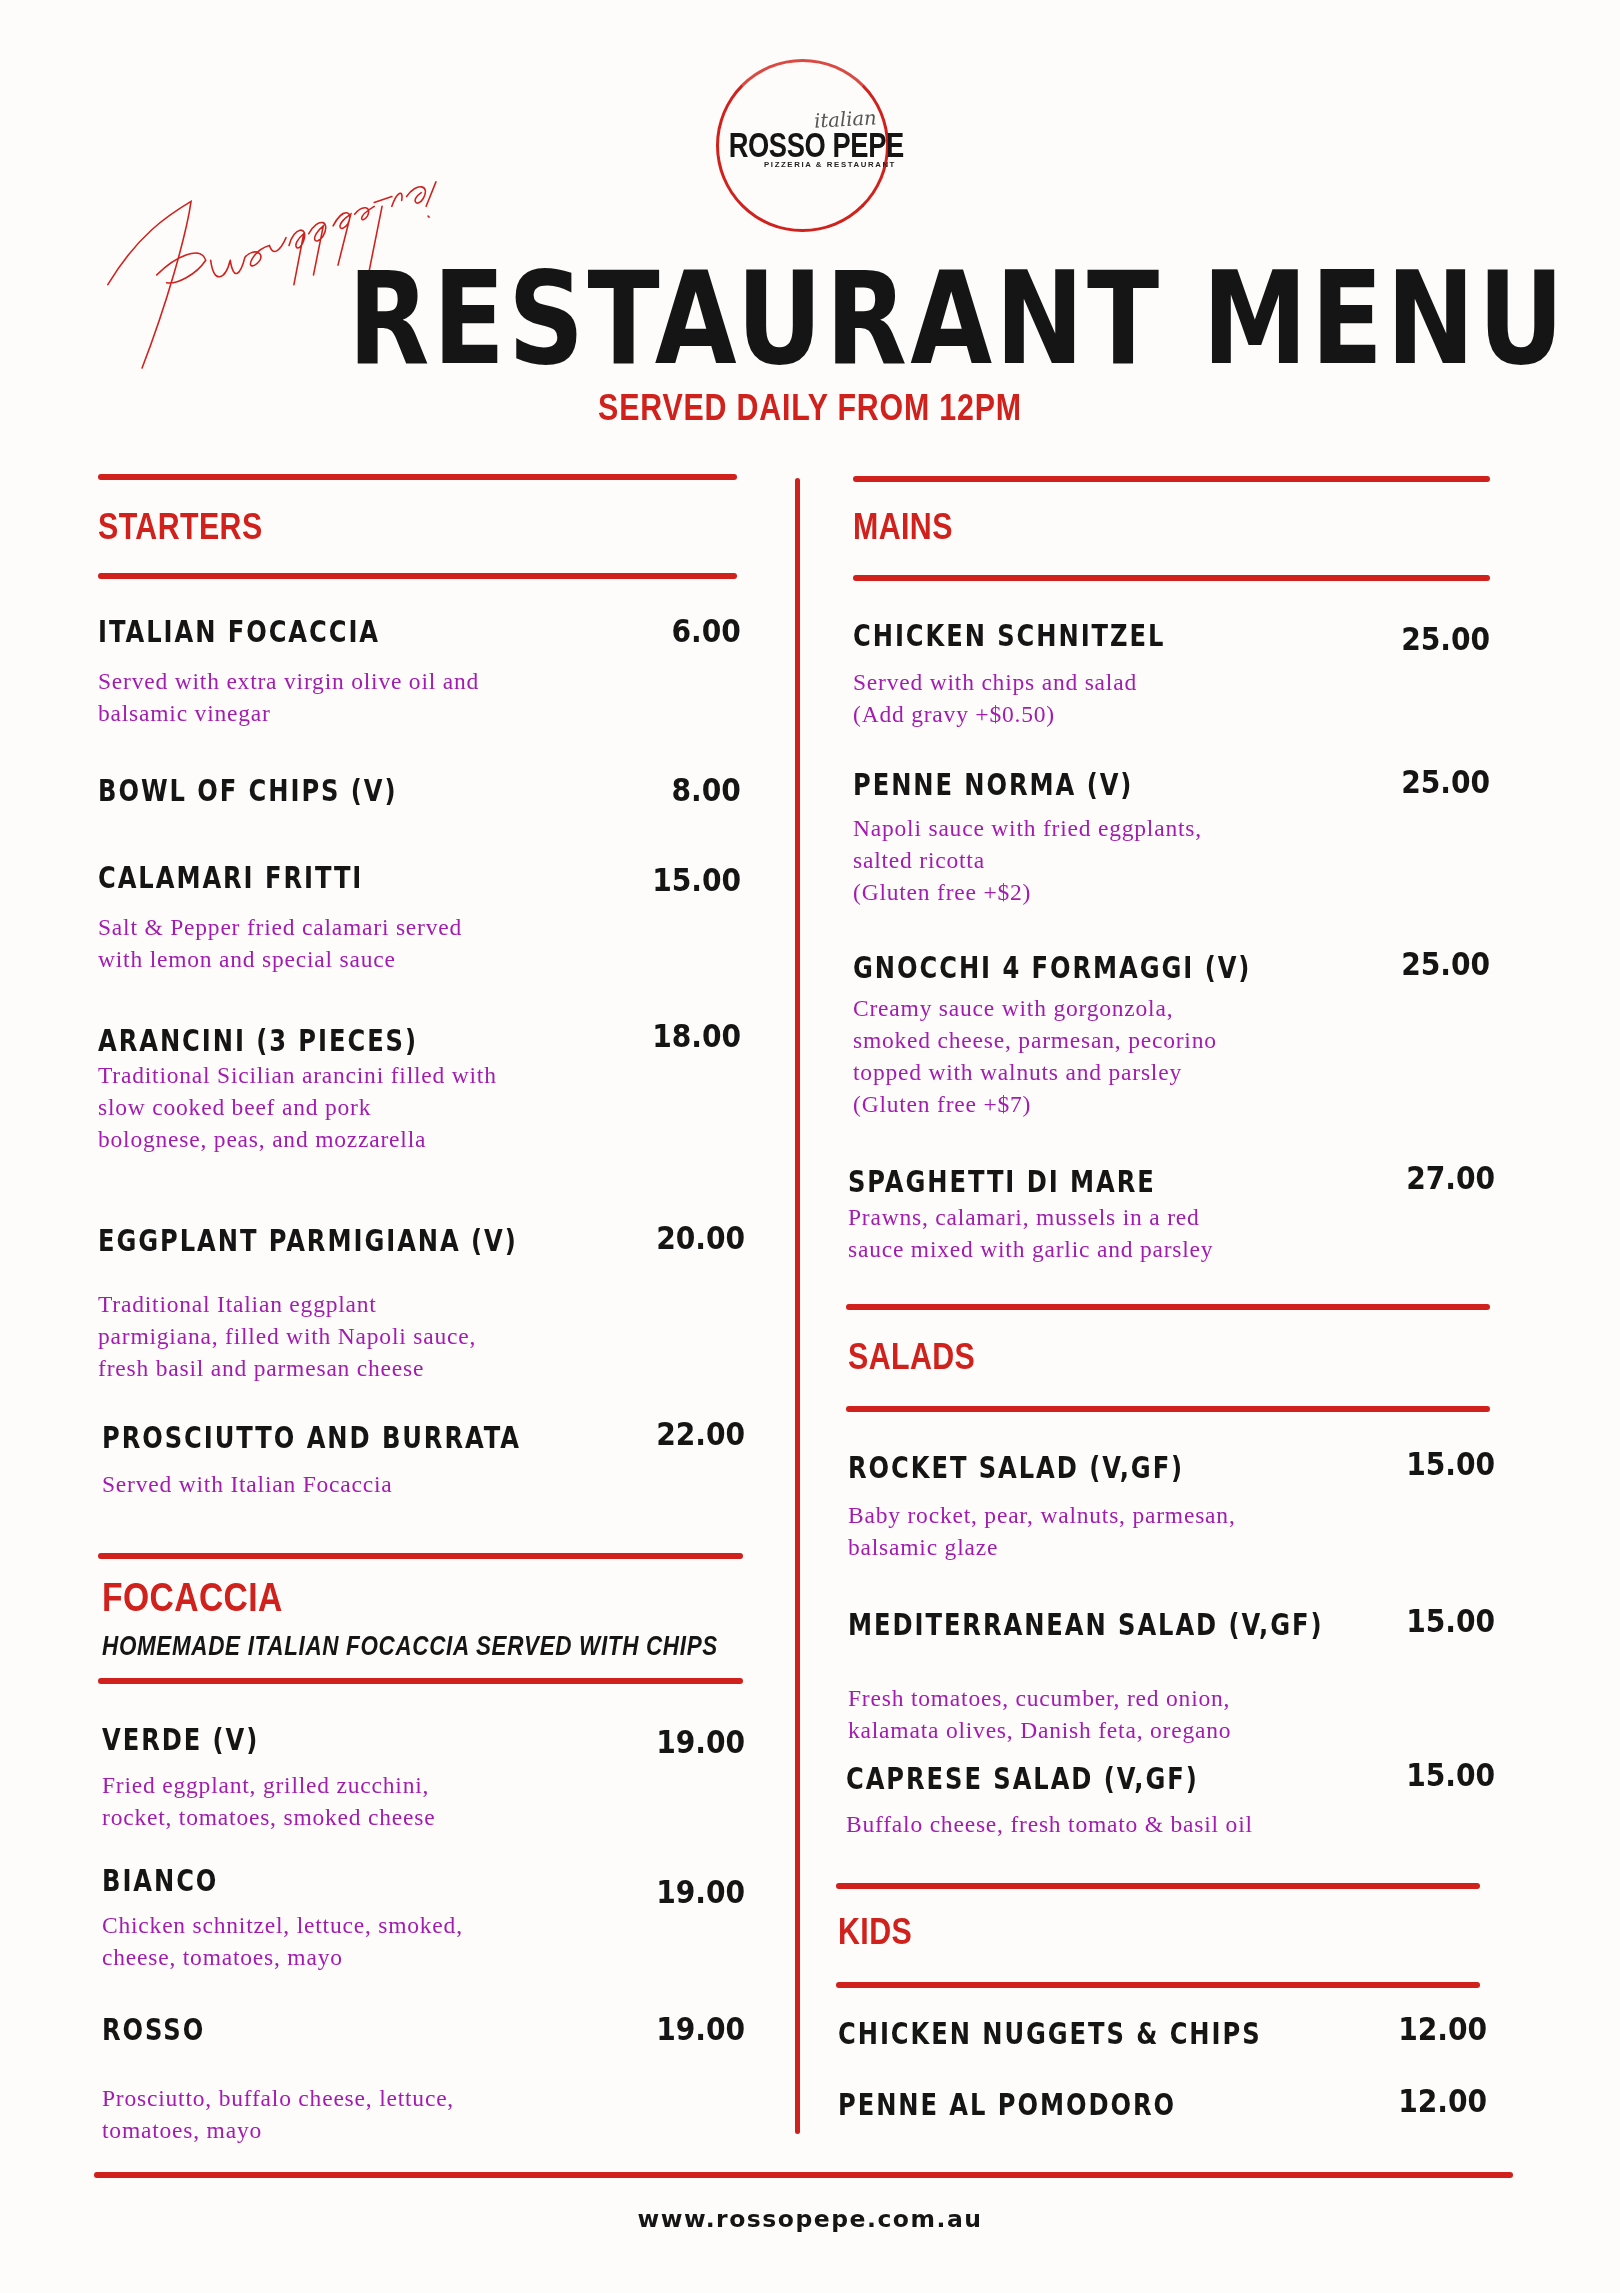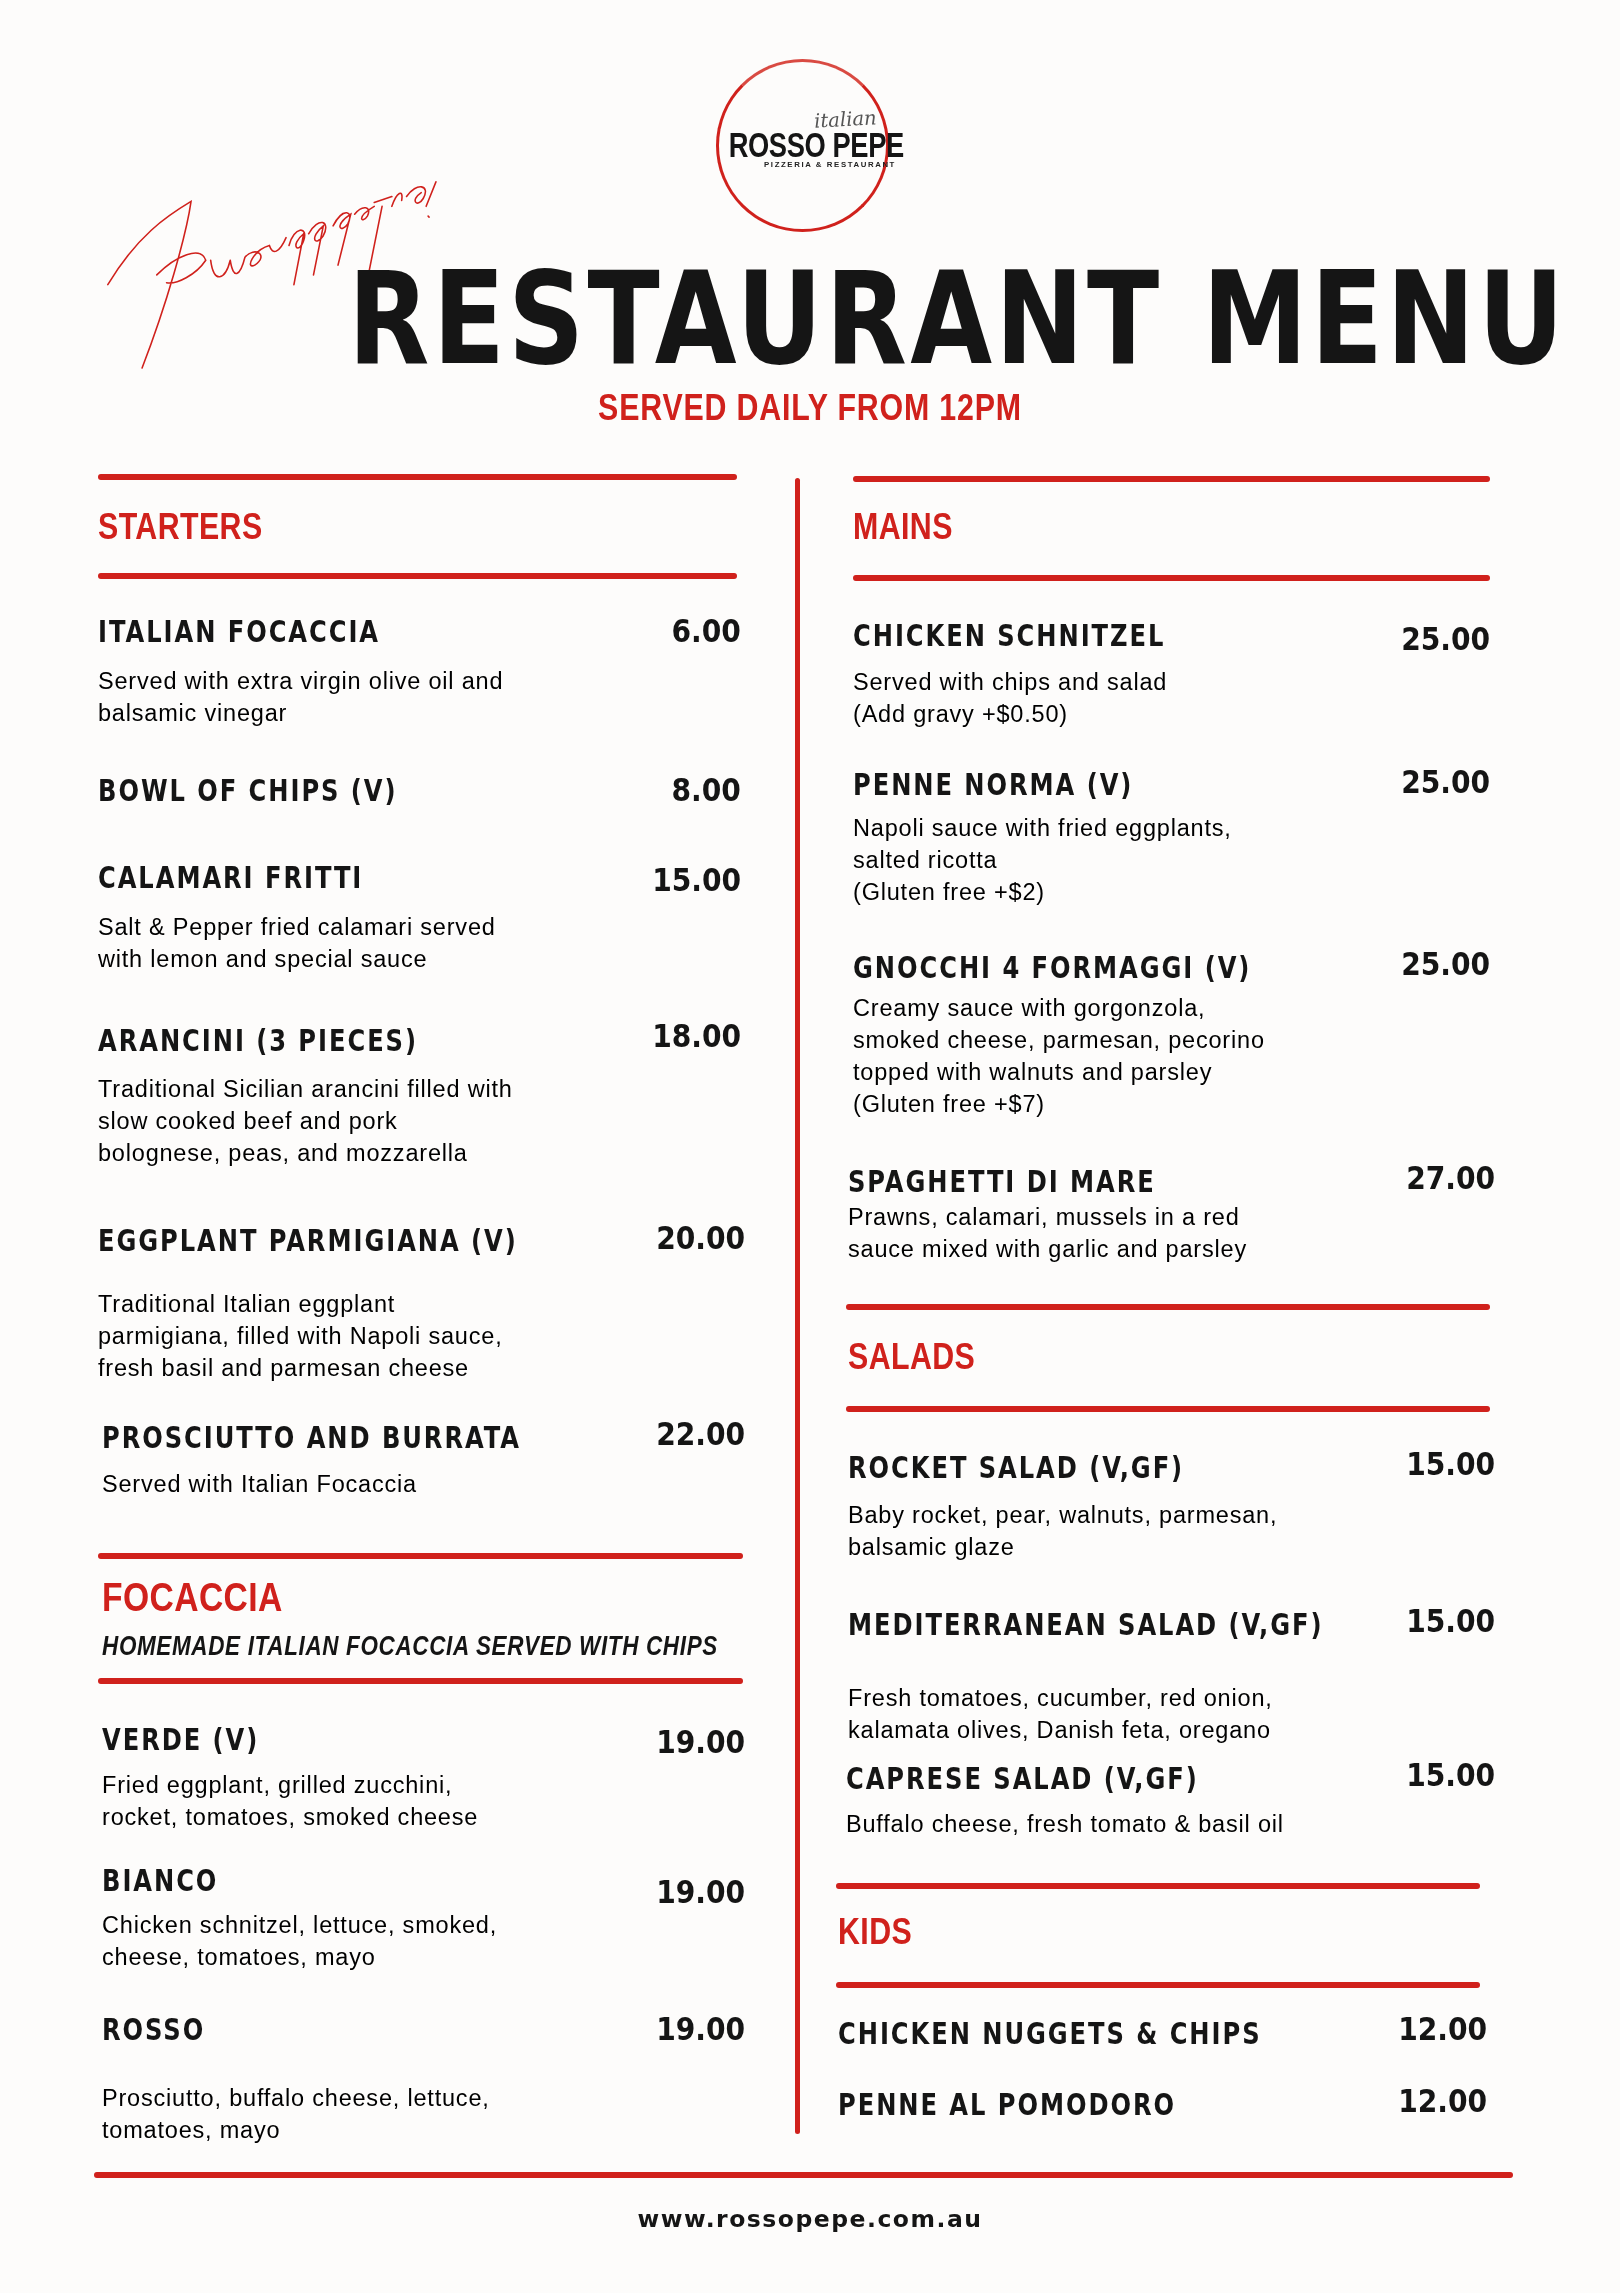--- a/index.html
+++ b/index.html
@@ -25,21 +25,21 @@
   .title { left:348px; top:250px; width:941px; font-family:"DejaVu Sans", sans-serif; font-weight:bold; font-size:129px; line-height:137px; letter-spacing:3.9px; color:#151515; transform:scaleX(0.82); transform-origin:left center; white-space:nowrap; }
   .subtitle { left:0; top:384px; width:1620px; text-align:center; font-family:"Liberation Sans", sans-serif; font-weight:bold; font-size:37px; line-height:47px; color:#d0211c; transform:scaleX(0.82); transform-origin:center; letter-spacing:1px; }
 
   
   .sec-title { position:absolute; font-family:"Liberation Sans", sans-serif; font-weight:bold; font-size:37px; line-height:43px; color:#d0211c; transform:scaleX(0.82); transform-origin:left center; white-space:nowrap; letter-spacing:0.5px; }
   .sec-sub { position:absolute; font-family:"Liberation Sans", sans-serif; font-style:italic; font-weight:bold; font-size:27.4px; line-height:33px; color:#151515; transform:scaleX(0.82); transform-origin:left center; white-space:nowrap; letter-spacing:0.8px;}
 
   .item { position:absolute; }
   .item-name { position:absolute; left:0; top:0; font-family:"DejaVu Sans", sans-serif; font-weight:bold; font-size:31px; line-height:37px; letter-spacing:2.5px; color:#151515; transform:scaleX(0.78); transform-origin:left center; white-space:nowrap; }
   .item-price { position:absolute; top:0; font-family:"DejaVu Sans", sans-serif; font-weight:bold; font-size:32px; line-height:37px; color:#151515; transform:scaleX(0.88); transform-origin:right center; white-space:nowrap; text-align:right; }
-  .item-desc { position:absolute; left:0; font-family:Liberation Sans, sans-serif; font-size:23.5px; line-height:32px; color:#000000; letter-spacing:0.8px; white-space:pre-line; }
+  .item-desc { position:absolute; left:0; font-family:Liberation Serif, serif; font-size:23.5px; line-height:32px; color:#a21caf; letter-spacing:0.8px; white-space:pre-line; }
 
   .footer-url { left:0; top:2205px; width:1620px; text-align:center; font-family:"DejaVu Sans", sans-serif; font-weight:bold; font-size:23.5px; letter-spacing:1.5px; color:#151515; }
 </style>
 </head>
 <body>
 
 <div class="abs logo-ring"></div>
 <div class="abs logo-ital">italian</div>
 <div class="abs logo-name">ROSSO PEPE</div>
 <div class="abs logo-sub">PIZZERIA &amp; RESTAURANT</div>
@@ -78,21 +78,21 @@
 <div class="item" style="left:98px; top:859px; width:643px;">
   <div class="item-name">CALAMARI FRITTI</div>
   <div class="item-price" style="right:0; top:2.9px;">15.00</div>
   <div class="item-desc" style="top:52px;">Salt &amp; Pepper fried calamari served
 with lemon and special sauce</div>
 </div>
 
 <div class="item" style="left:98px; top:1022px; width:643px;">
   <div class="item-name">ARANCINI (3 PIECES)</div>
   <div class="item-price" style="right:0; top:-3.9px;">18.00</div>
-  <div class="item-desc" style="top:51px;">Traditional Sicilian arancini filled with
+  <div class="item-desc" style="top:37px;">Traditional Sicilian arancini filled with
 slow cooked beef and pork
 bolognese, peas, and mozzarella</div>
 </div>
 
 <div class="item" style="left:98px; top:1222px; width:647px;">
   <div class="item-name">EGGPLANT PARMIGIANA (V)</div>
   <div class="item-price" style="right:0; top:-2px;">20.00</div>
   <div class="item-desc" style="top:54px;margin-top:12px;">Traditional Italian eggplant
 parmigiana, filled with Napoli sauce,
 fresh basil and parmesan cheese</div>

